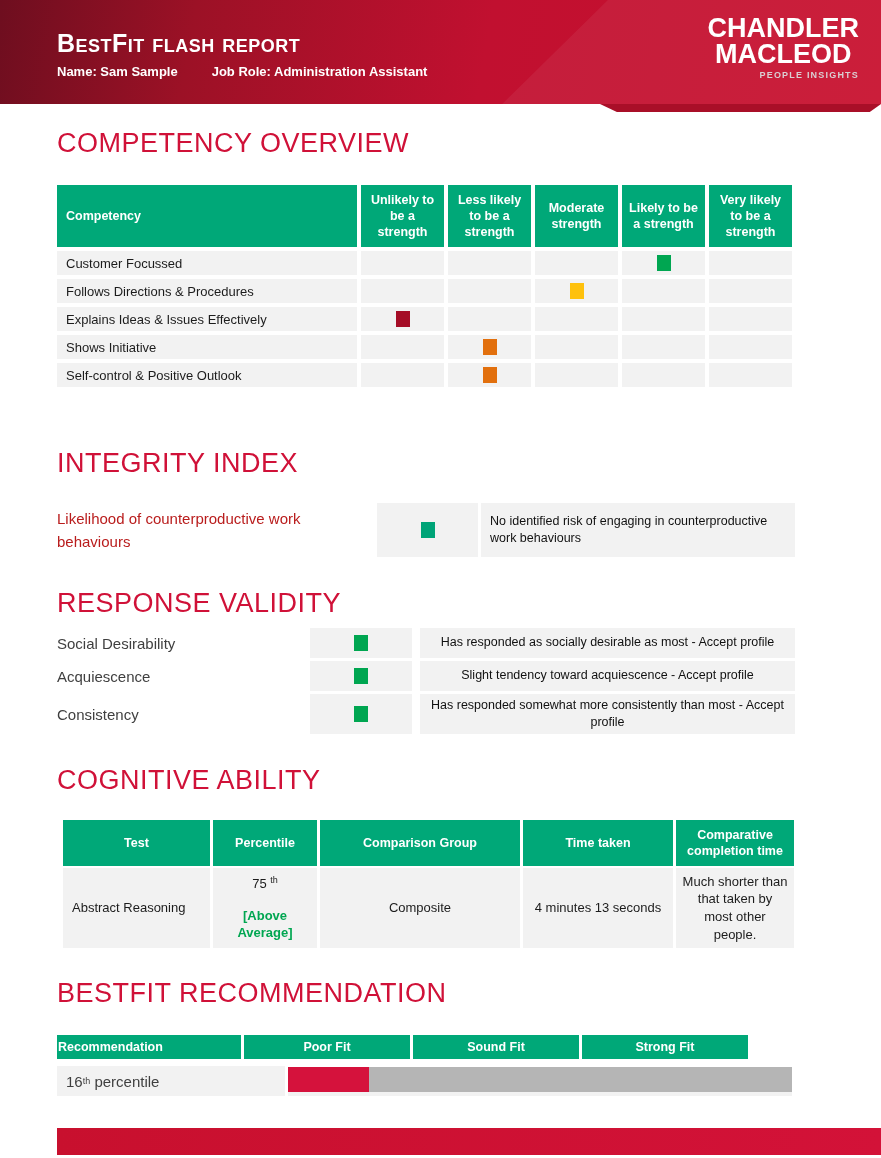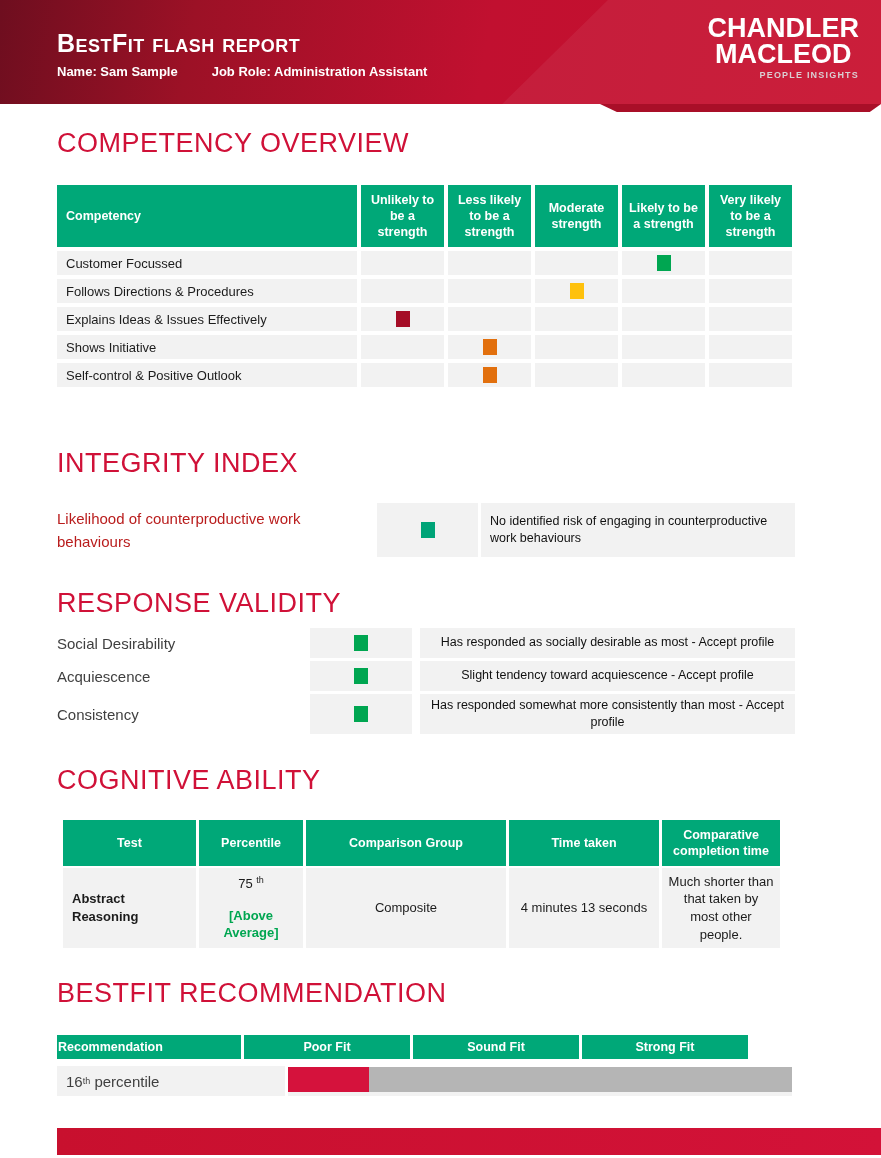--- a/index.html
+++ b/index.html
@@ -55,25 +55,25 @@
   .rv-result{position:absolute;left:363px;right:0;top:0;bottom:0;background:#f2f2f2;
        display:flex;align-items:center;justify-content:center;text-align:center;
        font-size:12.5px;color:#111;line-height:1.4;padding:0 10px;box-sizing:border-box;}
 
   
   .cog{position:absolute;left:63px;top:820px;}
   .cog .r{display:flex;}
   .cog .c{box-sizing:border-box;display:flex;flex-direction:column;align-items:center;justify-content:center;
        text-align:center;}
   .cog .c+.c{margin-left:3px;}
-  .cog .w1{width:133px}.cog .w2{width:104px}.cog .w3{width:200px}.cog .w4{width:150px}.cog .w5{width:118px}
+  .cog .w1{width:147px}.cog .w2{width:104px}.cog .w3{width:200px}.cog .w4{width:150px}.cog .w5{width:118px}
   .cog .head .c{background:#00a878;color:#fff;font-weight:700;font-size:12.5px;height:46px;line-height:1.3;padding:0 6px;}
   .cog .body{margin-top:2px;}
   .cog .body .c{background:#f2f2f2;height:80px;font-size:13px;color:#1c1c1c;line-height:1.35;padding:0 6px;}
-  .cog .body .c.test{align-items:flex-start;padding-left:9px;text-align:left;font-weight:bold;}
+  .cog .body .c.test{align-items:flex-start;padding-left:9px;text-align:left;}
   .cog .band{color:#00a651;font-weight:700;margin-top:14px;}
   .cog .comparative{font-size:12.5px;}
   sup{font-size:9px;}
 
   
   .rec{position:absolute;left:57px;top:1035px;width:735px;}
   .rec-head{display:flex;}
   .rec-head .hc{background:#00a878;color:#fff;font-weight:700;font-size:12.5px;height:24px;
        display:flex;align-items:center;justify-content:center;}
   .rec-head .hc.label{width:184px;justify-content:flex-start;padding-left:1px;box-sizing:border-box;}

